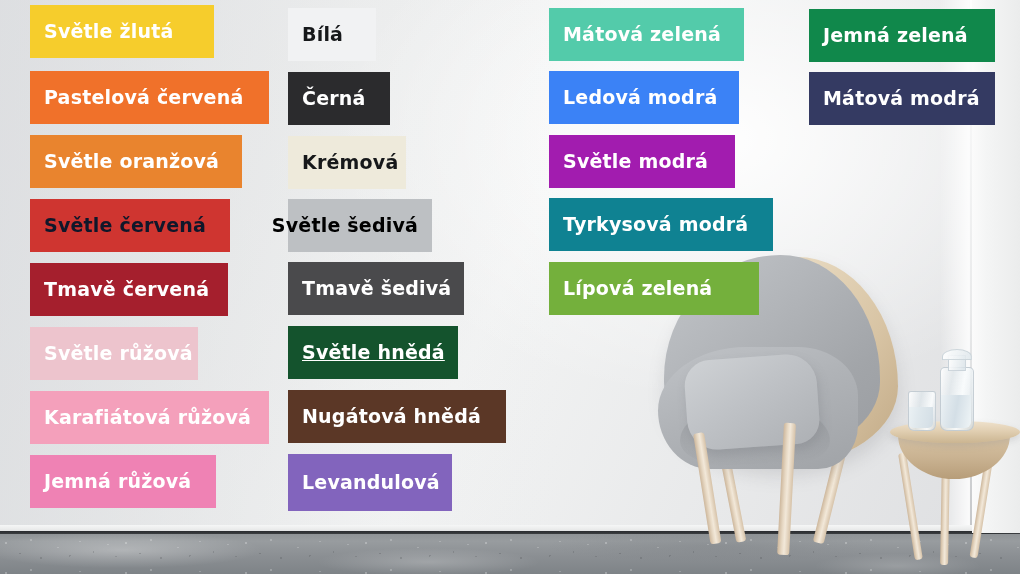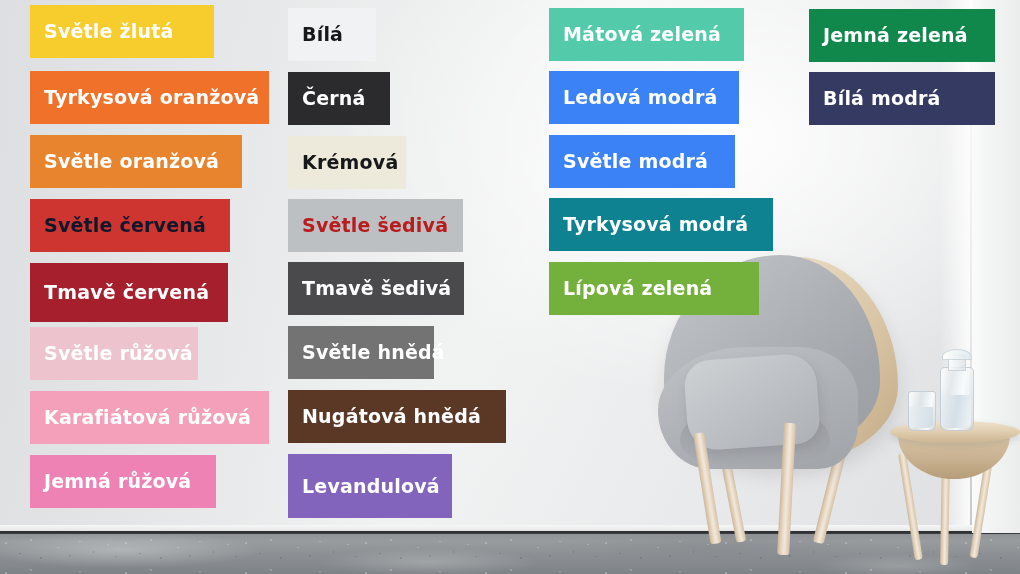--- a/index.html
+++ b/index.html
@@ -212,80 +212,80 @@
                   background: linear-gradient(100deg, rgba(234,241,244,.95), rgba(206,218,226,.9));
                   border-radius: 0 0 5px 5px;"></div>
     </div>
   </div>
 
   <div id="swatch-layer">
       <div class="swatch light-txt" style="left: 8px; top: 5px; width: 184px; height: 53px; background: rgb(246, 205, 44); color: rgb(255, 255, 255);">
         <span>Světle žlutá</span>
       </div>
       <div class="swatch light-txt" style="left: 8px; top: 71px; width: 239px; height: 53px; background: rgb(240, 113, 42); color: rgb(255, 255, 255);">
-        <span>Tyrkysová oranžová</span>
+        <span>Pastelová červená</span>
       </div>
       <div class="swatch light-txt" style="left: 8px; top: 135px; width: 212px; height: 53px; background: rgb(233, 132, 46); color: rgb(255, 255, 255);">
         <span>Světle oranžová</span>
       </div>
       <div class="swatch light-txt" style="left: 8px; top: 199px; width: 200px; height: 53px; background: rgb(207, 53, 48); color: #0f172a;">
         <span>Světle červená</span>
       </div>
-      <div class="swatch light-txt" style="left: 8px; top: 263px; width: 198px; height: 59px; background: rgb(165, 31, 45); color: rgb(255, 255, 255);">
+      <div class="swatch light-txt" style="left: 8px; top: 263px; width: 198px; height: 53px; background: rgb(165, 31, 45); color: rgb(255, 255, 255);">
         <span>Tmavě červená</span>
       </div>
       <div class="swatch light-txt" style="left: 8px; top: 327px; width: 168px; height: 53px; background: rgb(237, 196, 205); color: rgb(255, 255, 255);">
         <span>Světle růžová</span>
       </div>
       <div class="swatch light-txt" style="left: 8px; top: 391px; width: 239px; height: 53px; background: rgb(244, 160, 187); color: rgb(255, 255, 255);">
         <span>Karafiátová růžová</span>
       </div>
       <div class="swatch light-txt" style="left: 8px; top: 455px; width: 186px; height: 53px; background: rgb(239, 130, 180); color: rgb(255, 255, 255);">
         <span>Jemná růžová</span>
       </div>
       <div class="swatch dark-txt" style="left: 266px; top: 8px; width: 88px; height: 53px; background: rgb(241, 242, 243); color: rgb(22, 24, 26); text-align: right;">
         <span>Bílá</span>
       </div>
       <div class="swatch light-txt" style="left: 266px; top: 72px; width: 102px; height: 53px; background: rgb(43, 43, 45); color: rgb(255, 255, 255);">
         <span>Černá</span>
       </div>
       <div class="swatch dark-txt" style="left: 266px; top: 136px; width: 118px; height: 53px; background: rgb(238, 234, 219); color: rgb(22, 24, 26);">
         <span>Krémová</span>
       </div>
-      <div class="swatch dark-txt" style="left: 266px; top: 199px; width: 175px; height: 53px; background: rgb(189, 192, 195); color: #b91c1c;">
+      <div class="swatch dark-txt" style="left: 266px; top: 199px; width: 144px; height: 53px; background: rgb(189, 192, 195); color: #000000; justify-content: flex-end;">
         <span>Světle šedivá</span>
       </div>
       <div class="swatch light-txt" style="left: 266px; top: 262px; width: 176px; height: 53px; background: rgb(74, 74, 76); color: rgb(255, 255, 255);">
         <span>Tmavě šedivá</span>
       </div>
-      <div class="swatch light-txt" style="left: 266px; top: 326px; width: 146px; height: 53px; background: #737373; color: rgb(255, 255, 255);">
+      <div class="swatch light-txt" style="left: 266px; top: 326px; width: 170px; height: 53px; background: #14532d; color: rgb(255, 255, 255); text-decoration: underline;">
         <span>Světle hnědá</span>
       </div>
       <div class="swatch light-txt" style="left: 266px; top: 390px; width: 218px; height: 53px; background: rgb(91, 55, 38); color: rgb(255, 255, 255);">
         <span>Nugátová hnědá</span>
       </div>
-      <div class="swatch light-txt" style="left: 266px; top: 454px; width: 164px; height: 64px; background: rgb(130, 100, 189); color: rgb(255, 255, 255);">
+      <div class="swatch light-txt" style="left: 266px; top: 454px; width: 164px; height: 57px; background: rgb(130, 100, 189); color: rgb(255, 255, 255);">
         <span>Levandulová</span>
       </div>
       <div class="swatch light-txt" style="left: 527px; top: 8px; width: 195px; height: 53px; background: rgb(83, 203, 170); color: rgb(255, 255, 255);">
         <span>Mátová zelená</span>
       </div>
       <div class="swatch light-txt" style="left: 527px; top: 71px; width: 190px; height: 53px; background: #3b82f6; color: rgb(255, 255, 255);">
         <span>Ledová modrá</span>
       </div>
-      <div class="swatch light-txt" style="left: 527px; top: 135px; width: 186px; height: 53px; background: #3b82f6; color: rgb(255, 255, 255);">
+      <div class="swatch light-txt" style="left: 527px; top: 135px; width: 186px; height: 53px; background: #a21caf; color: rgb(255, 255, 255);">
         <span>Světle modrá</span>
       </div>
       <div class="swatch light-txt" style="left: 527px; top: 198px; width: 224px; height: 53px; background: rgb(15, 130, 146); color: rgb(255, 255, 255);">
         <span>Tyrkysová modrá</span>
       </div>
       <div class="swatch light-txt" style="left: 527px; top: 262px; width: 210px; height: 53px; background: rgb(116, 176, 60); color: rgb(255, 255, 255);">
         <span>Lípová zelená</span>
       </div>
       <div class="swatch light-txt" style="left: 787px; top: 9px; width: 186px; height: 53px; background: rgb(16, 136, 75); color: rgb(255, 255, 255);">
         <span>Jemná zelená</span>
       </div>
       <div class="swatch light-txt" style="left: 787px; top: 72px; width: 186px; height: 53px; background: rgb(52, 58, 98); color: rgb(255, 255, 255);">
-        <span>Bílá modrá</span>
+        <span>Mátová modrá</span>
       </div>
     </div>
 
 </div>
 
 </body></html>

